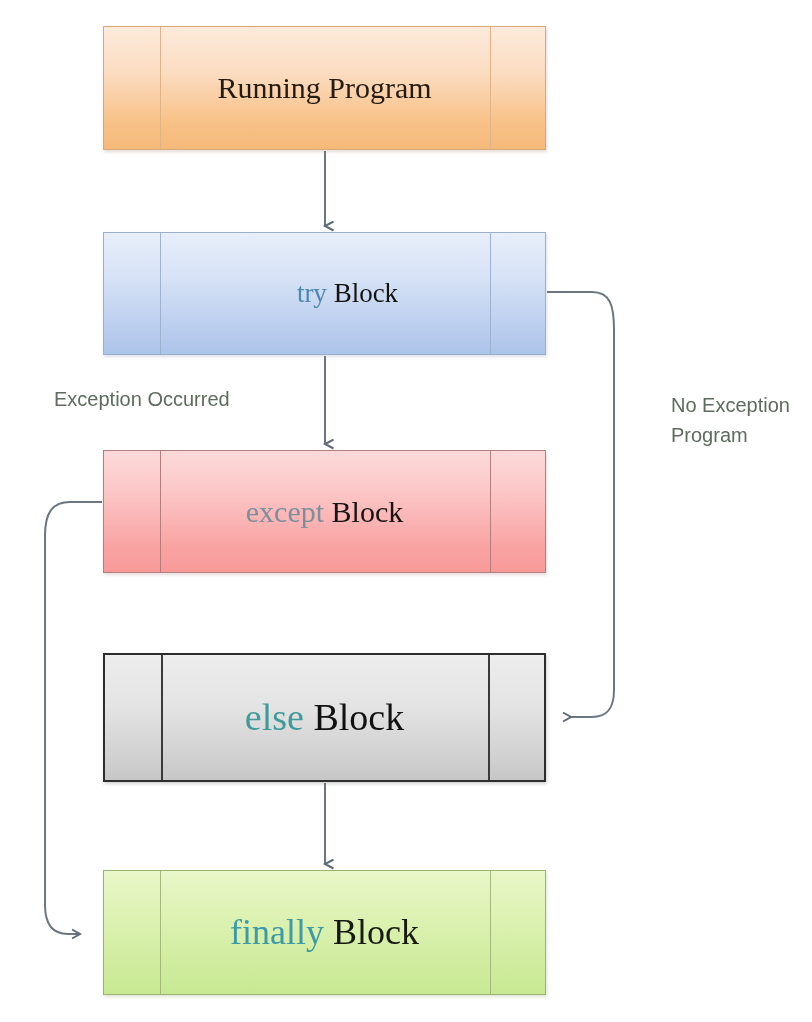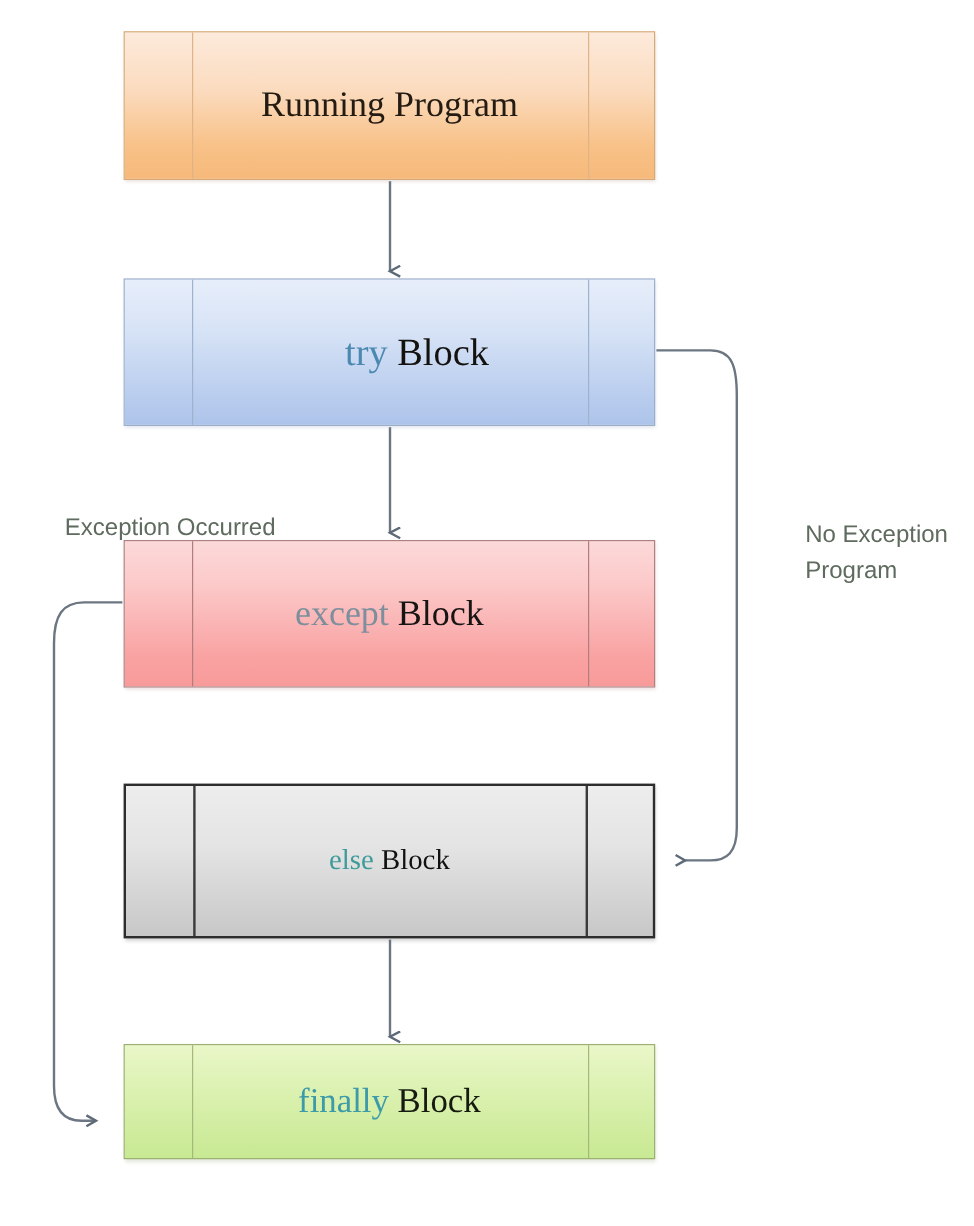--- a/index.html
+++ b/index.html
@@ -59,21 +59,21 @@
     color: #241b12;
   }
   #block-running::before, #block-running::after { background: #e0b288; }
 
   
   #block-try {
     left: 103px; top: 232px; width: 443px; height: 123px;
     border: 1px solid #9bafcb;
     background: linear-gradient(to bottom, #e7eefa 0%, #d7e3f6 35%, #b9cdee 80%, #adc4ea 100%);
     box-shadow: 1px 2px 3px rgba(120,140,175,.25);
-    font-size: 32px;
+    font-size: 27px;
     color: #14120f;
     padding-left: 46px;
   }
   #block-try::before, #block-try::after { background: #9db2cf; }
 
   
   #block-except {
     left: 103px; top: 450px; width: 443px; height: 123px;
     border: 1px solid #b08080;
     background: linear-gradient(to bottom, #fcd9d9 0%, #fcc9c9 30%, #f9a2a2 80%, #f89a9a 100%);
@@ -82,45 +82,44 @@
     color: #171414;
   }
   #block-except::before, #block-except::after { background: #b37d7d; }
 
   
   #block-else {
     left: 103px; top: 653px; width: 443px; height: 129px;
     border: 2px solid #2d2d2d;
     background: linear-gradient(to bottom, #ededed 0%, #e4e4e4 40%, #cfcfcf 85%, #c7c7c7 100%);
     box-shadow: 1px 2px 3px rgba(110,110,110,.3);
-    font-size: 24px;
+    font-size: 38px;
     color: #111111;
   }
   #block-else::before, #block-else::after { background: #3a3a3a; width: 2px; }
 
   
   #block-finally {
-    left: 103px; top: 870px; width: 443px; height: 96px;
+    left: 103px; top: 870px; width: 443px; height: 125px;
     border: 1px solid #9cb06f;
     background: linear-gradient(to bottom, #eaf7c9 0%, #ddf2b4 35%, #cdeb9a 85%, #c8e994 100%);
     box-shadow: 1px 2px 3px rgba(140,160,110,.28);
-    font-size: 29px;
+    font-size: 36px;
     color: #171a10;
   }
   #block-finally::before, #block-finally::after { background: #a5b87c; }
 
   
   .edge-label {
     position: absolute;
     font-family: "Liberation Sans", sans-serif;
     font-size: 20px;
     color: #5e6b5e;
     line-height: 1.5;
     white-space: pre-line;
-    margin-top: 41px;
   }
   #label-exception   { left: 54px;  top: 384px; }
   #label-no-exception{ left: 671px; top: 390px; width: 140px; }
 
   
   #connectors {
     position: absolute;
     left: 0; top: 0;
     width: 812px; height: 1022px;
     z-index: 1;

